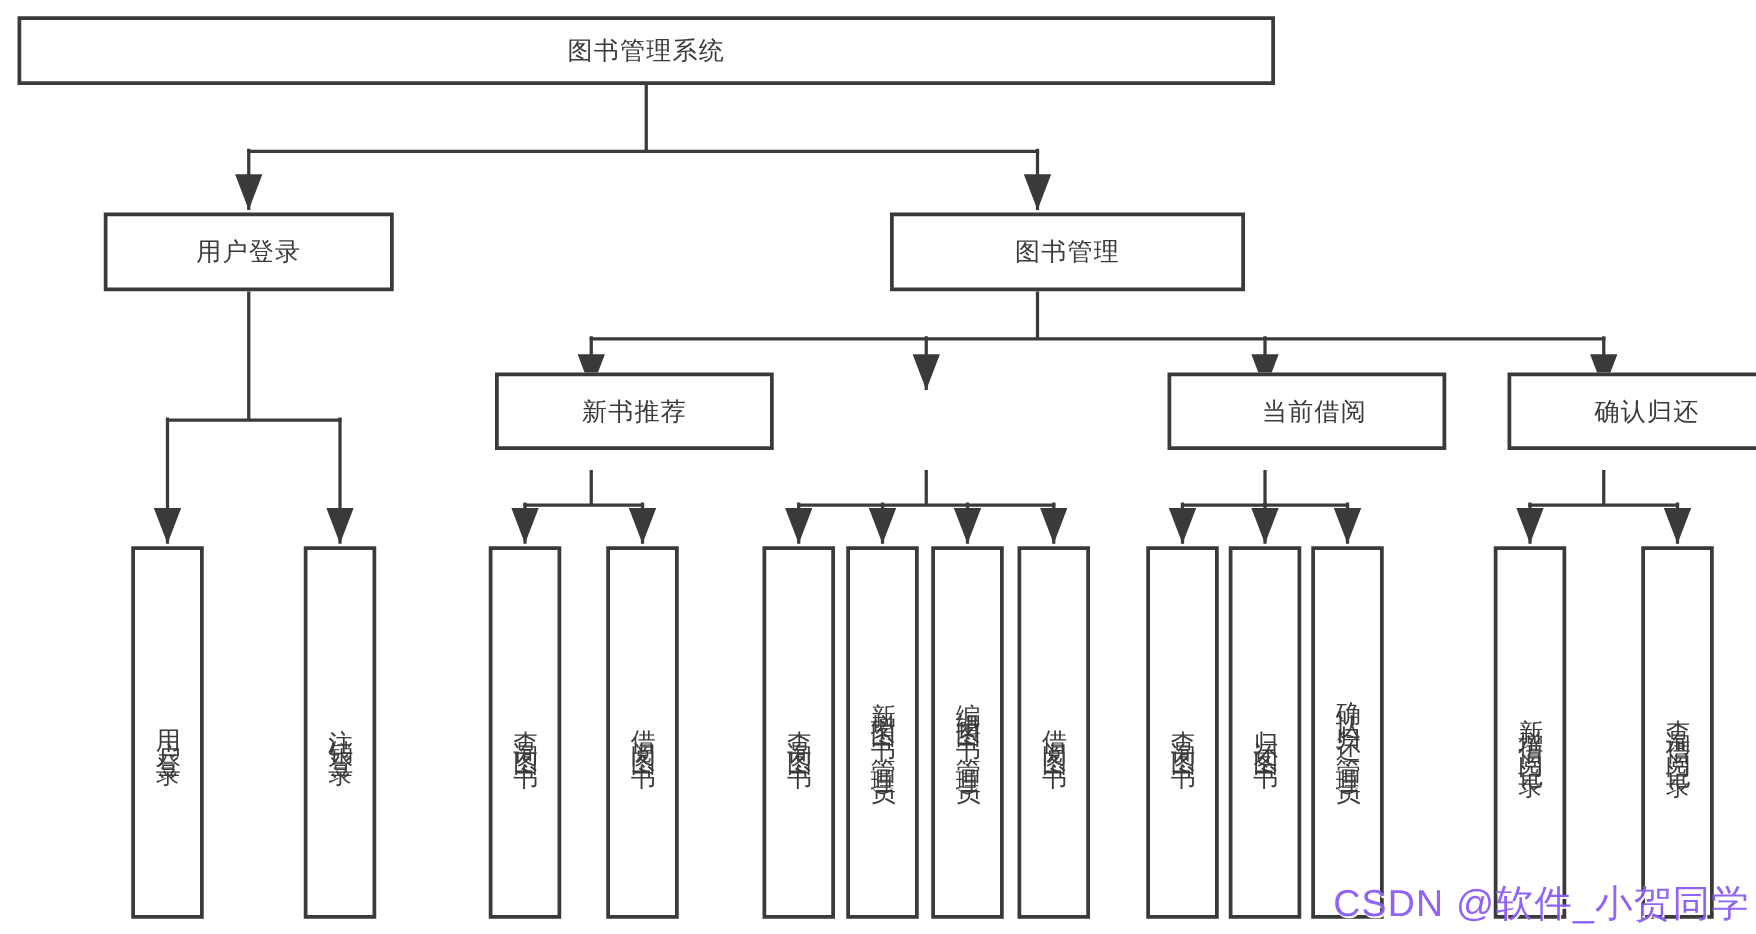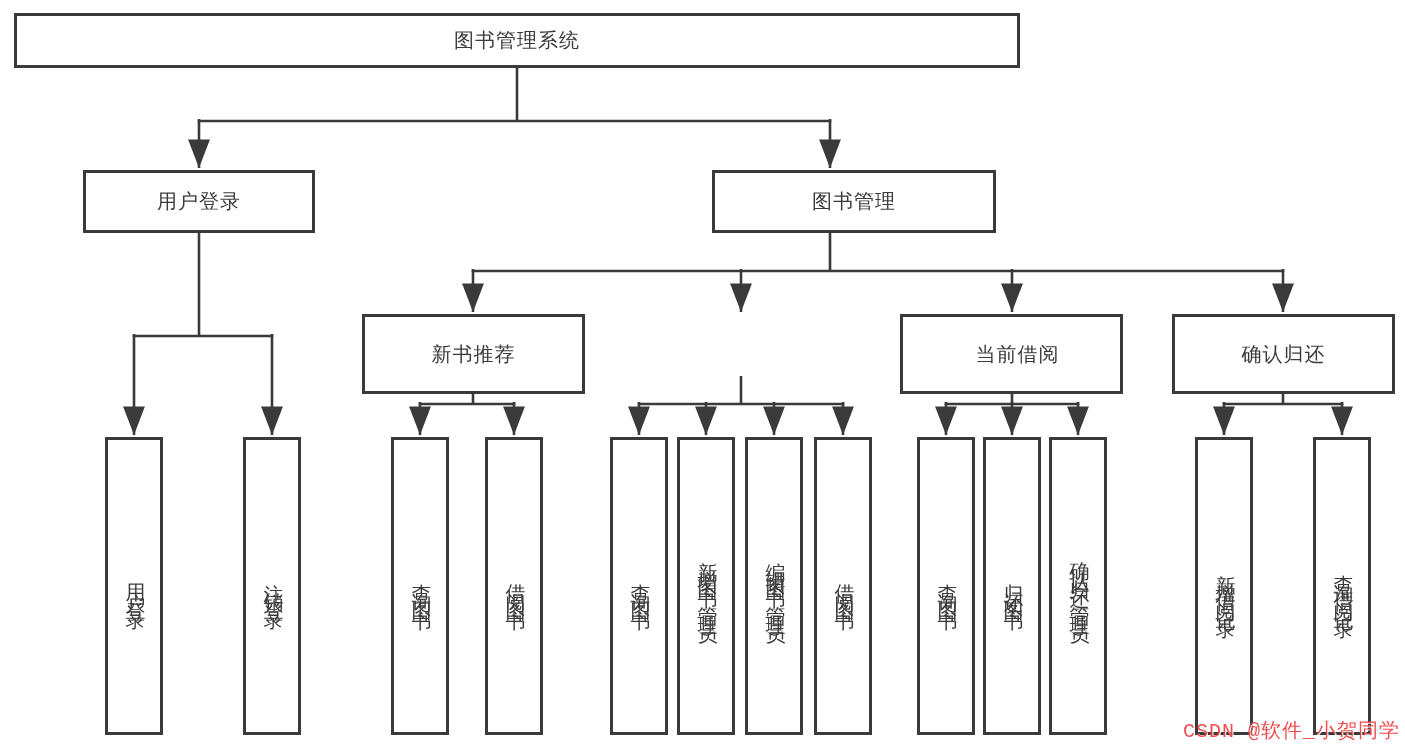--- a/index.html
+++ b/index.html
@@ -1,39 +1,39 @@
 <!DOCTYPE html>
 <html><head>
 <meta charset="utf-8">
 <style>
   html,body { margin:0; padding:0; background:#fff; }
   .canvas {
     position:relative; width:1405px; height:747px; background:#ffffff;
-    font-family:Liberation Mono, monospace; color:#3a3a3a; overflow:hidden;
+    font-family:Liberation Sans, sans-serif; color:#3a3a3a; overflow:hidden;
   }
   svg.wires { position:absolute; left:0; top:0; width:1405px; height:747px; }
   svg.wires line { stroke:#3a3a3a; stroke-width:2.6; }
   svg.wires .arrowline { marker-end:url(#arrowhead); }
   .box {
     position:absolute; box-sizing:border-box; background:#ffffff;
     border:3px solid #3a3a3a; display:flex; align-items:center; justify-content:center;
     font-size:20px; color:#3a3a3a; text-align:center; letter-spacing:1px;
   }
   .root  { left:14px;  top:13px;  width:1006px; height:55px; }
   .lv2a  { left:83px;  top:170px; width:232px;  height:63px; }
   .lv2b  { left:712px; top:170px; width:284px;  height:63px; }
-  .lv3   { top:314px; height:80px; width:223px; }
+  .lv3   { top:298px; height:62px; width:223px;margin-left:34px; }
   .lv4   { top:437px; height:298px; width:58px; }
   .vtext {
     writing-mode:vertical-rl; text-orientation:mixed;
     letter-spacing:9px; line-height:1; font-size:20px;
   }
   .watermark {
-    position:absolute; right:5px; bottom:3px; font-size:20px;
-    color:#ef4444; opacity:0.95; letter-spacing:1px; z-index:5;
+    position:absolute; right:5px; bottom:3px; font-size:30px;
+    color:#8b5cf6; opacity:0.95; letter-spacing:1px; z-index:5;
     text-shadow:1px 1px 0 #ffffff;
   }
 </style>
 </head>
 <body>
 
 <div class="canvas">
 
   <svg class="wires" viewBox="0 0 1405 747" xmlns="http://www.w3.org/2000/svg">
     <defs>

